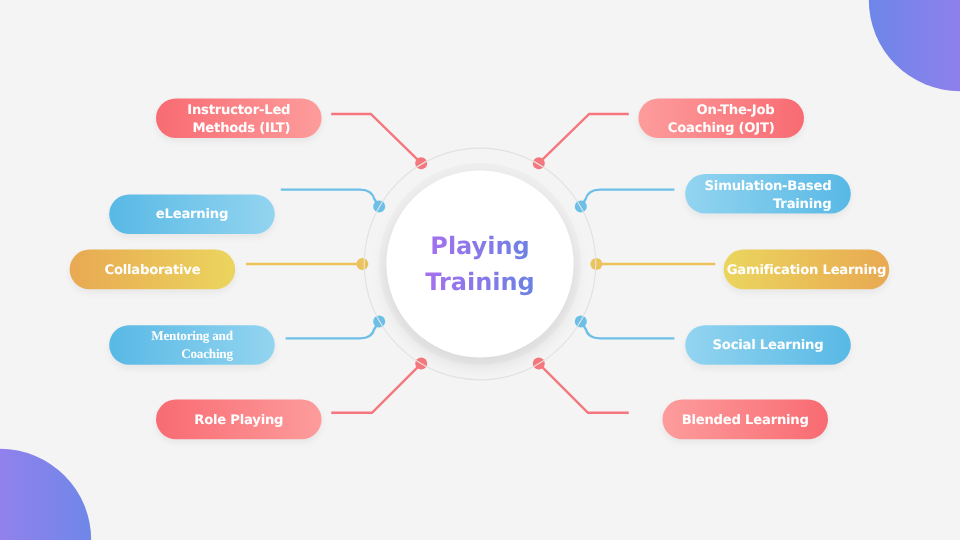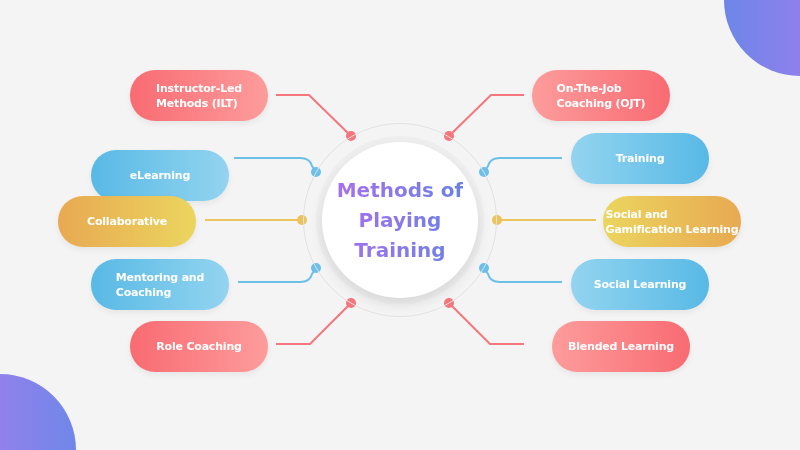--- a/index.html
+++ b/index.html
@@ -29,25 +29,25 @@
     display: flex; align-items: center; justify-content: center; flex-direction: column;
   }
   .hub-title {
     font-family: "DejaVu Sans", sans-serif; font-weight: bold; font-size: 20px;
     line-height: 30px; text-align: center;
     background: linear-gradient(90deg, #a670ef 0%, #6a82e4 100%);
     -webkit-background-clip: text; background-clip: text; color: transparent;
   }
   .hub-title span { display: block; }
   .pill {
-    position: absolute; width: 138px; height: 51px; border-radius: 25px;
-    display: flex; align-items: center; justify-content: center; text-align: left;
+    position: absolute; width: 138px; height: 33px; border-radius: 25px;
+    display: flex; align-items: center; justify-content: center; text-align: right;
     color: #ffffff; font-weight: bold; font-size: 11px; line-height: 15px;
     box-shadow: 0 3px 6px rgba(0,0,0,0.06);
-    font-family: "DejaVu Sans", sans-serif; letter-spacing: -0.2px;
+    font-family: "DejaVu Sans", sans-serif; letter-spacing: -0.2px; margin-top: 12px;
   }
   .red-l { background: linear-gradient(90deg, #f86b72 0%, #fd9c9c 100%); }
   .red-r { background: linear-gradient(90deg, #fd9c9c 0%, #f86b72 100%); }
   .blue-l { background: linear-gradient(90deg, #58b9e5 0%, #93d4f0 100%); }
   .blue-r { background: linear-gradient(90deg, #93d4f0 0%, #58b9e5 100%); }
   .yel-l { background: linear-gradient(90deg, #e8a952 0%, #ebd55e 100%); }
   .yel-r { background: linear-gradient(90deg, #ebd55e 0%, #e8a952 100%); }
   .pill span { display: block; }
 </style>
 </head>
@@ -77,62 +77,61 @@
   <circle cx="497" cy="220" r="5" fill="#ebc35a"></circle>
   <path d="M562 282 H500 Q490 282 488 274 L484 268" stroke="#6cc0e8" stroke-width="2" fill="none"></path>
   <circle cx="484" cy="268" r="5" fill="#6cc0e8"></circle>
   <path d="M524 344 H490 L449 303" stroke="#f5777d" stroke-width="2" fill="none"></path>
   <circle cx="449" cy="303" r="5" fill="#f5777d"></circle>
 </svg>
 
 <div class="ring"></div>
 <div class="hub">
   <div class="hub-title">
-    <span>Methods of</span>
     <span>Playing</span>
     <span>Training</span>
   </div>
 </div>
 
 <div class="pill red-l" style="left:130px; top:70px;">
   <div>
       <span>Instructor-Led</span>
       <span>Methods (ILT)</span>
     </div>
 </div>
 <div class="pill blue-l" style="left:91px; top:150px;">
   <span>eLearning</span>
 </div>
 <div class="pill yel-l" style="left:58px; top:196px;">
   <span>Collaborative</span>
 </div>
-<div class="pill blue-l" style="left:91px; top:259px;">
+<div class="pill blue-l" style="left:91px; top:259px;font-family:Liberation Serif, serif;">
   <div>
       <span>Mentoring and</span>
       <span>Coaching</span>
     </div>
 </div>
 <div class="pill red-l" style="left:130px; top:321px;">
-  <span>Role Coaching</span>
+  <span>Role Playing</span>
 </div>
 
 <div class="pill red-r" style="left:532px; top:70px;">
   <div>
       <span>On-The-Job</span>
       <span>Coaching (OJT)</span>
     </div>
 </div>
 <div class="pill blue-r" style="left:571px; top:133px;">
   <div>
+      <span>Simulation-Based</span>
       <span>Training</span>
     </div>
 </div>
 <div class="pill yel-r" style="left:603px; top:196px;">
   <div>
-      <span>Social and</span>
       <span>Gamification Learning</span>
     </div>
 </div>
 <div class="pill blue-r" style="left:571px; top:259px;">
   <span>Social Learning</span>
 </div>
 <div class="pill red-r" style="left:552px; top:321px;">
   <span>Blended Learning</span>
 </div>
 

